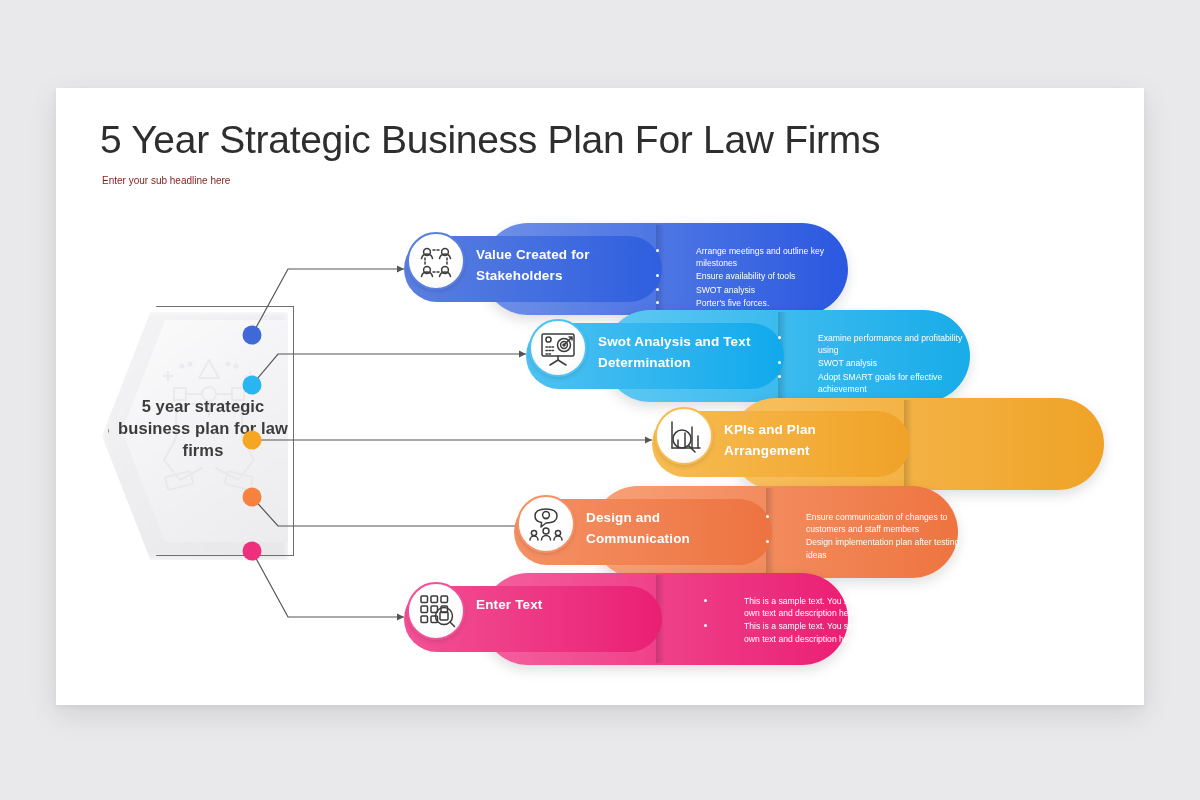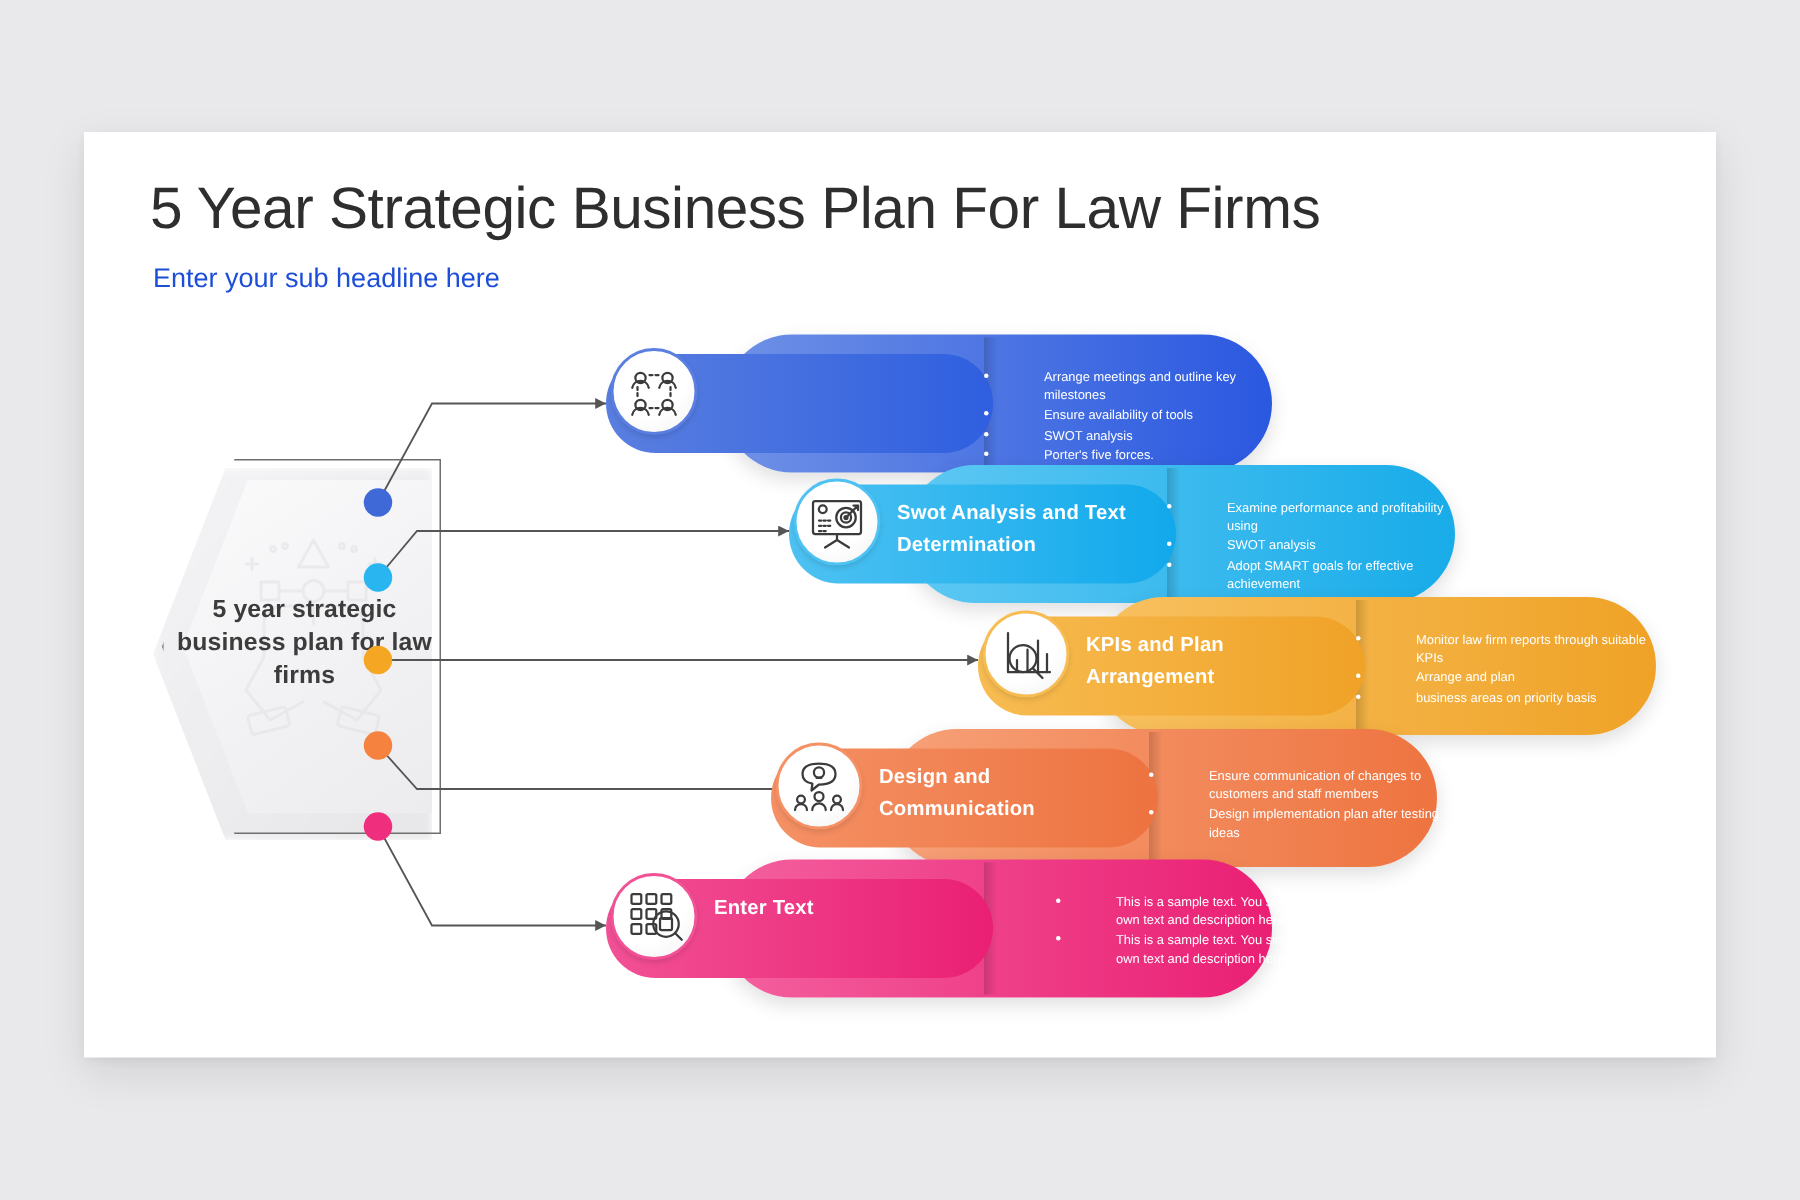--- a/index.html
+++ b/index.html
@@ -16,21 +16,21 @@
     background: #ffffff;
     box-shadow: 0 10px 28px rgba(0,0,0,0.10), 0 2px 6px rgba(0,0,0,0.05);
   }
   #page-title {
     position: absolute; left: 44px; top: 30px;
     font-size: 39px; font-weight: 400; color: #2e2e2e;
     letter-spacing: -0.3px; white-space: nowrap;
   }
   #page-subtitle {
     position: absolute; left: 46px; top: 87px;
-    font-size: 18px; color: #1d4ed8; white-space: nowrap;
+    font-size: 10px; color: #7f1d1d; white-space: nowrap;
   }
 
   
   #hex-wrap { position: absolute; left: 44px; top: 218px; width: 200px; height: 260px; }
   #hex-shadow {
     position: absolute; left: 2px; top: 6px; width: 186px; height: 248px;
     background: linear-gradient(130deg,#f3f3f5 0%, #e9e9ec 60%, #e3e3e6 100%);
     clip-path: polygon(26% 0%, 100% 0%, 100% 100%, 26% 100%, 0% 50%);
     filter: blur(3px); opacity: .85;
   }
@@ -166,20 +166,21 @@
           <circle cx="29" cy="11" r="3.4"></circle>
             <path d="M23.5 17.5a5.6 5.6 0 0 1 11 0"></path>
           <circle cx="11" cy="29" r="3.4"></circle>
             <path d="M5.5 35.5a5.6 5.6 0 0 1 11 0"></path>
           <circle cx="29" cy="29" r="3.4"></circle>
             <path d="M23.5 35.5a5.6 5.6 0 0 1 11 0"></path>
           <path d="M17 9 L23 9 M17 31 L23 31 M9 17 L9 23 M31 17 L31 23" stroke-dasharray="2 2"></path>
         </g>
       </svg>
     </div>
+    <div class="row-title" style="left:72px; width:165px;">Value Created for Stakeholders</div>
     <ul class="bullets" style="left:292px; top:22px; width:160px;">
         <li><span class="bdot"></span>Arrange meetings and outline key milestones</li>
         <li><span class="bdot"></span>Ensure availability of tools</li>
         <li><span class="bdot"></span>SWOT analysis</li>
         <li><span class="bdot"></span>Porter's five forces.</li>
       </ul>
   </div>
 
   <div class="row" id="row-1" style="left:470px; top:222px; width:444px;">
     <div class="back-panel" style="left: 78px; width: 366px; background: linear-gradient(to right, rgb(94, 200, 243), rgb(24, 172, 233));"></div>
@@ -216,25 +217,20 @@
         <g fill="none" stroke="#3b3b3b" stroke-width="1.5" stroke-linecap="round" stroke-linejoin="round">
           <path d="M14 32 L14 24 M21 32 L21 17 M28 32 L28 11 M34 32 L34 20"></path>
           <path d="M8 32 L36 32"></path>
           <path d="M8 6 L8 32"></path>
           <circle cx="18" cy="23" r="9"></circle>
           <path d="M24.6 29.6 L31 36"></path>
         </g>
       </svg>
     </div>
     <div class="row-title" style="left:72px; width:165px;">KPIs and Plan Arrangement</div>
-    <ul class="bullets" style="left:292px; top:22px; width:172px;">
-        <li><span class="bdot"></span>Monitor law firm reports through suitable KPIs</li>
-        <li><span class="bdot"></span>Arrange and plan</li>
-        <li><span class="bdot"></span>business areas on priority basis</li>
-      </ul>
   </div>
 
   <div class="row" id="row-3" style="left:458px; top:398px; width:444px;">
     <div class="back-panel" style="left: 78px; width: 366px; background: linear-gradient(to right, rgb(247, 161, 121), rgb(238, 116, 64));"></div>
     <div class="seam" style="left:252px;"></div>
     <div class="front-pill" style="left: 0px; width: 258px; background: linear-gradient(to right, rgb(245, 145, 101), rgb(237, 115, 64));"></div>
     <div class="icon-circle" style="outline: rgb(245, 145, 101) solid 2.5px; outline-offset: -1px;">
       <svg width="40" height="40" viewBox="0 0 40 40">
         <g fill="none" stroke="#3b3b3b" stroke-width="1.5" stroke-linecap="round" stroke-linejoin="round">
           <path d="M9 12 Q9 5 20 5 Q31 5 31 12 Q31 19 20 19 L15 23 L15.6 18.4 Q9 17.4 9 12 Z"></path>

